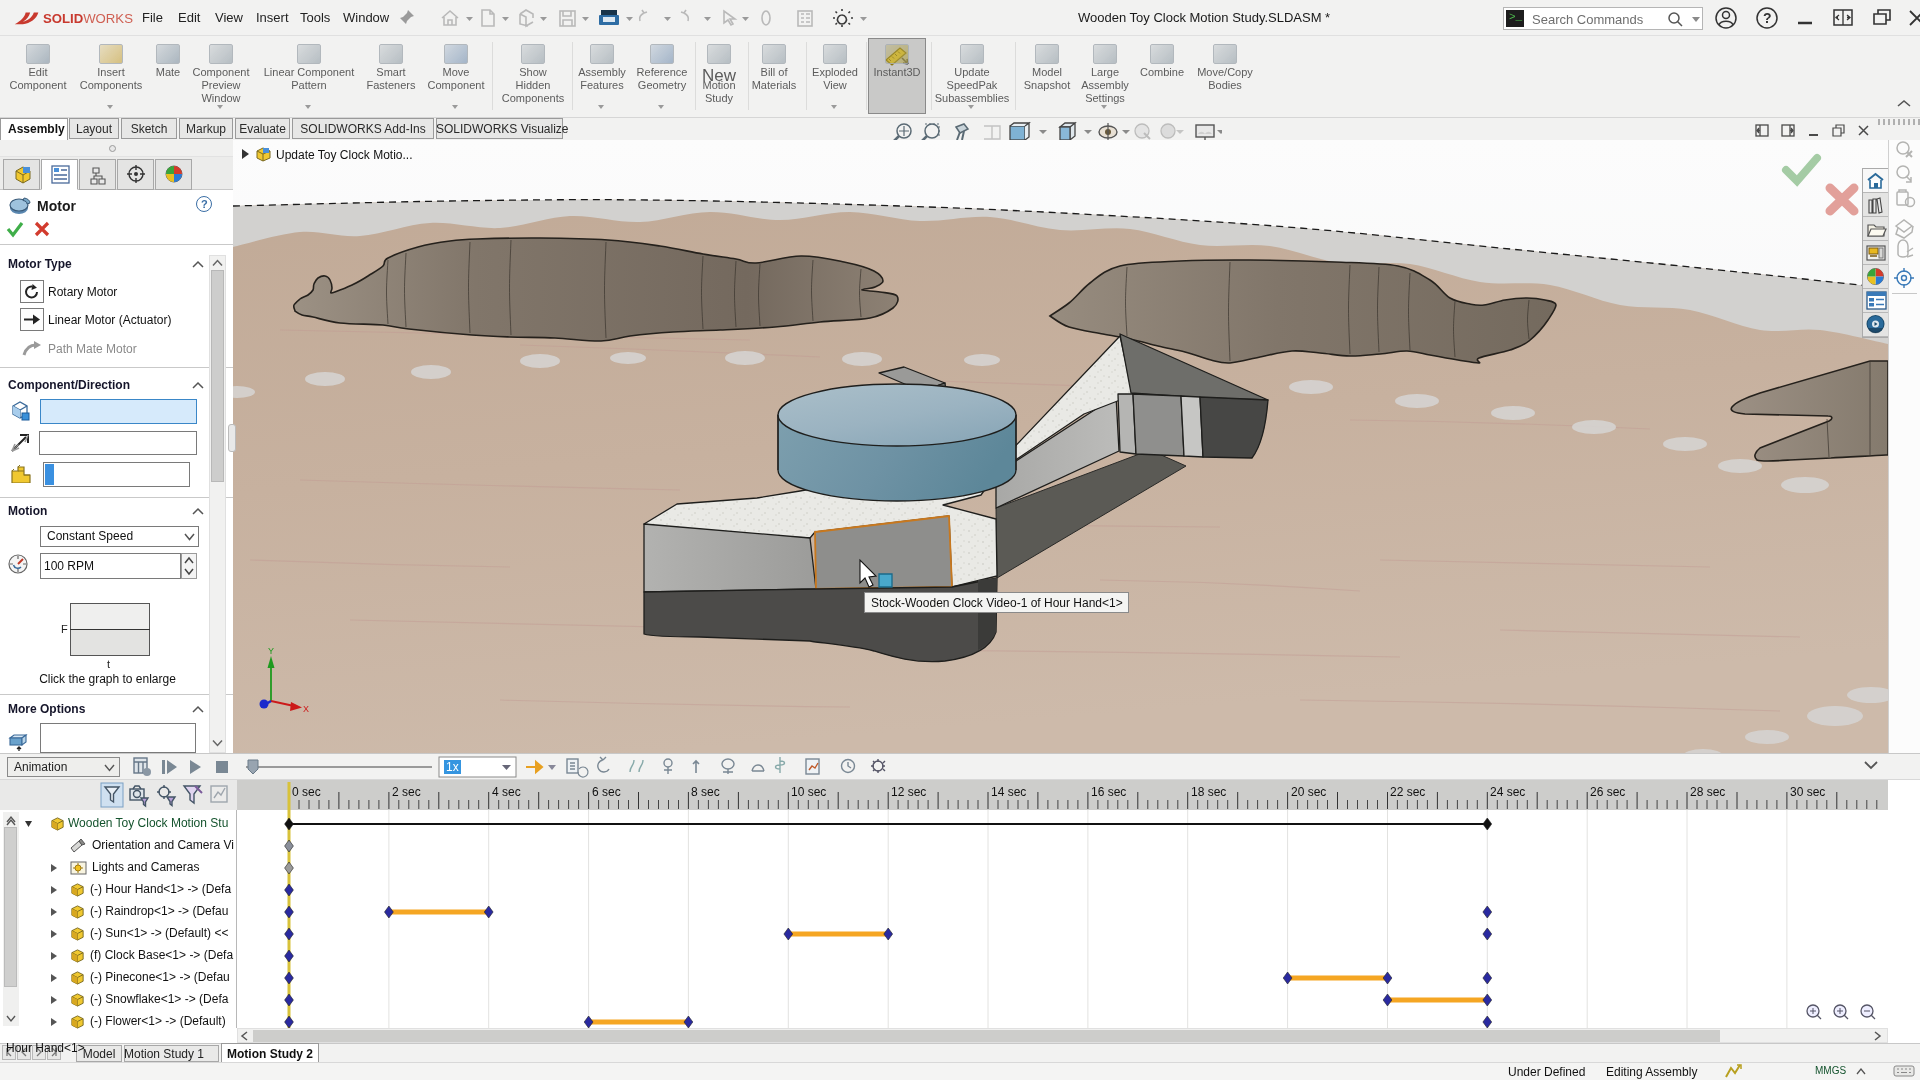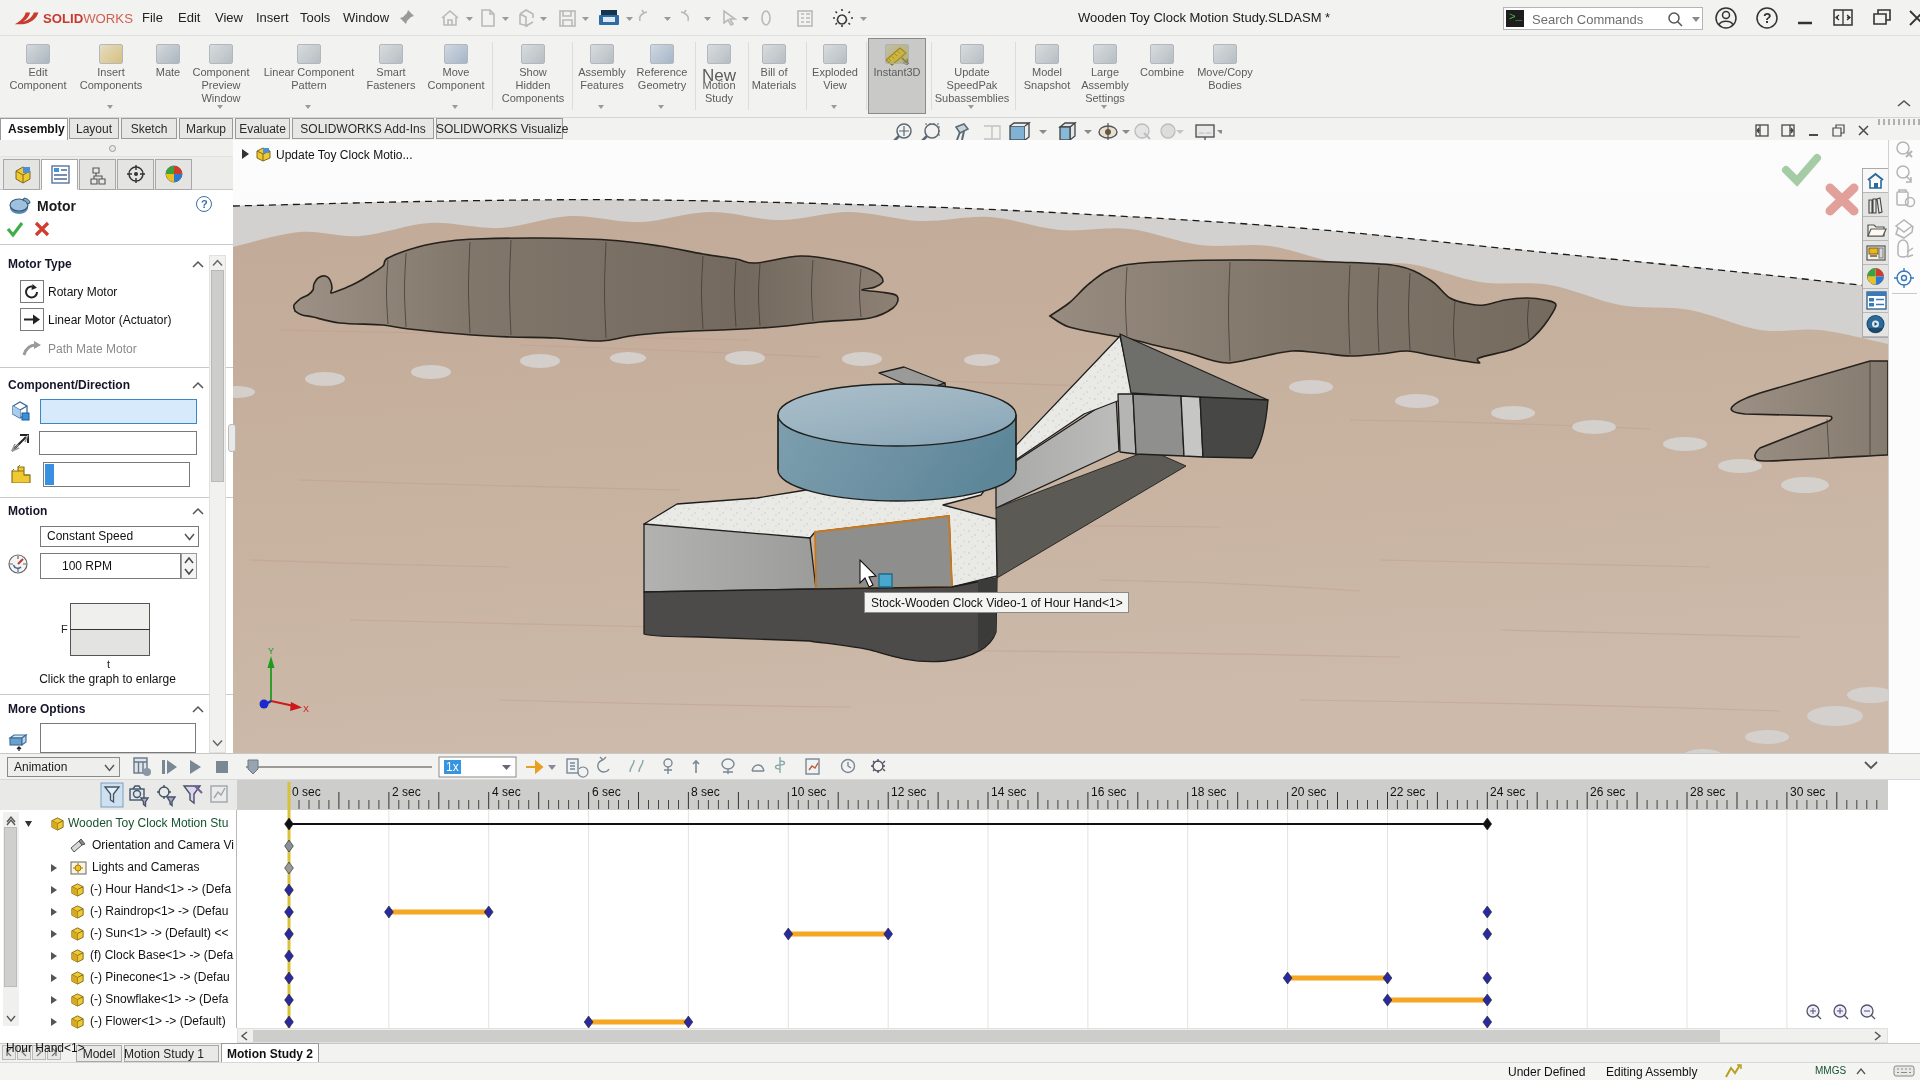--- a/index.html
+++ b/index.html
@@ -367,21 +367,21 @@
   <svg class="ab" style="left:184px;top:393px" width="11" height="8" viewBox="0 0 11 8">
       <path d="M1 1 L5.5 6.5 L10 1" stroke="#555" stroke-width="1.5" fill="none"></path>
     </svg>
   <svg class="ab" style="left:8px;top:414px" width="20" height="20" viewBox="0 0 20 20">
       <circle cx="10" cy="10" r="9" fill="#f4f4f4" stroke="#666" stroke-width="1.2"></circle>
       <path d="M10 10 L15 5" stroke="#c03a2a" stroke-width="2"></path>
       <path d="M10 2 v3 M18 10 h-3 M10 18 v-3 M2 10 h3" stroke="#666" stroke-width="1.2"></path>
       <path d="M13 13 a4.5 4.5 0 0 1 -7.5 -2" stroke="#3a6a9a" stroke-width="1.5" fill="none"></path>
     </svg>
   <div class="ab" style="left:40px;top:413px;width:141px;height:26px;background:#fff;border:1px solid #7a7a7a"></div>
-  <div class="t" style="left:62px;top:419px;font-size:12px;color:#111">100 RPM</div>
+  <div class="t" style="left:44px;top:419px;font-size:12px;color:#111">100 RPM</div>
   <div class="ab" style="left:181px;top:413px;width:16px;height:26px;background:#f4f4f4;border:1px solid #9a9a9a"></div>
   <svg class="ab" style="left:183px;top:416px" width="12" height="20" viewBox="0 0 12 20">
       <path d="M2 7 L6 2 L10 7" stroke="#444" stroke-width="1.5" fill="none"></path>
       <path d="M2 13 L6 18 L10 13" stroke="#444" stroke-width="1.5" fill="none"></path>
     </svg>
 
   <div class="ab" style="left:70px;top:463px;width:80px;height:53px;border:1px solid #555;background:linear-gradient(#efefee 50%,#e3e3e1 50%)"></div>
   <div class="ab" style="left:70px;top:489px;width:80px;height:1px;background:#333"></div>
   <div class="t" style="left:61px;top:483px;font-size:11px;color:#222">F</div>
   <div class="t" style="left:107px;top:518px;font-size:11px;color:#222">t</div>

